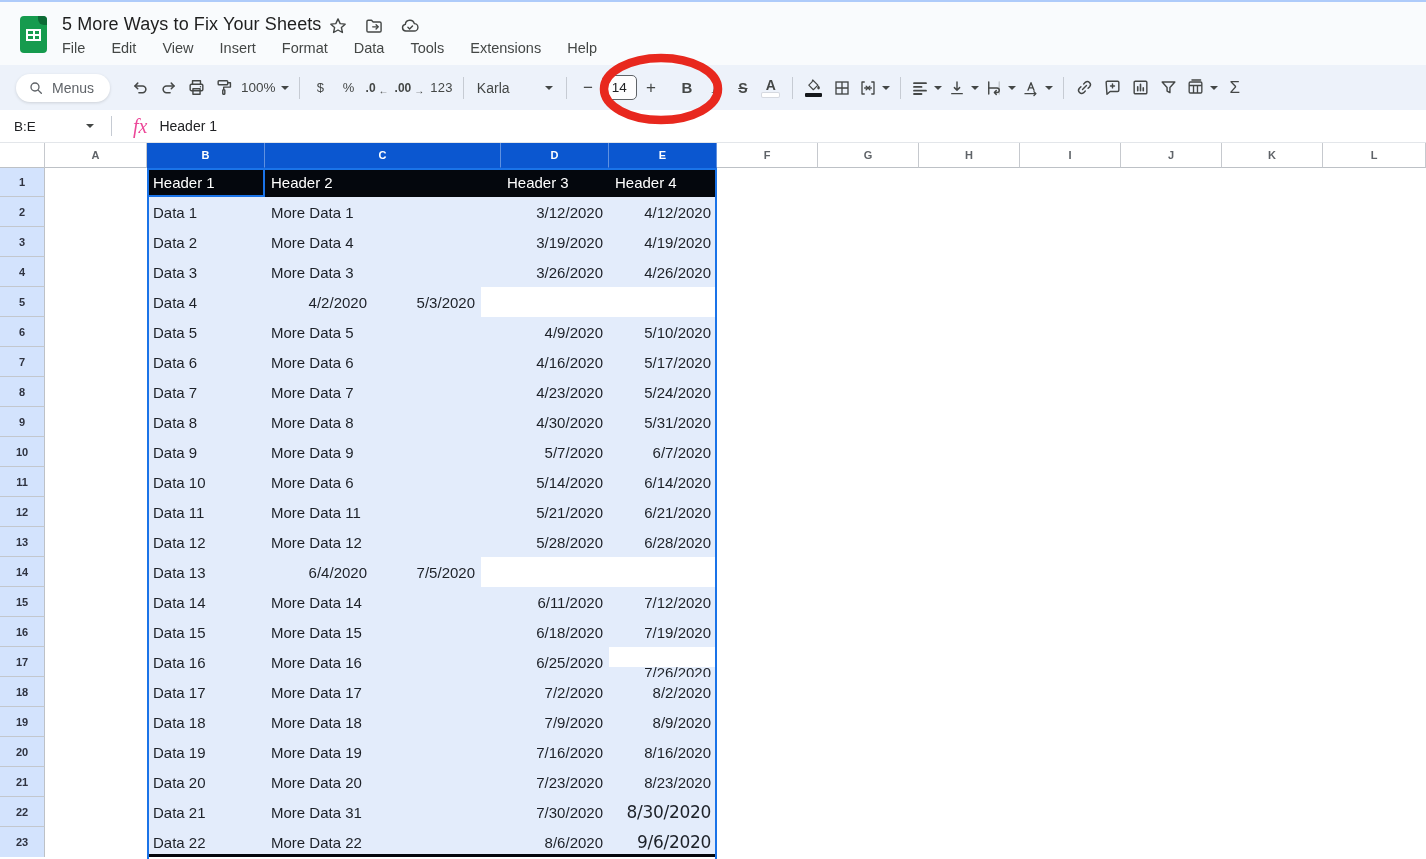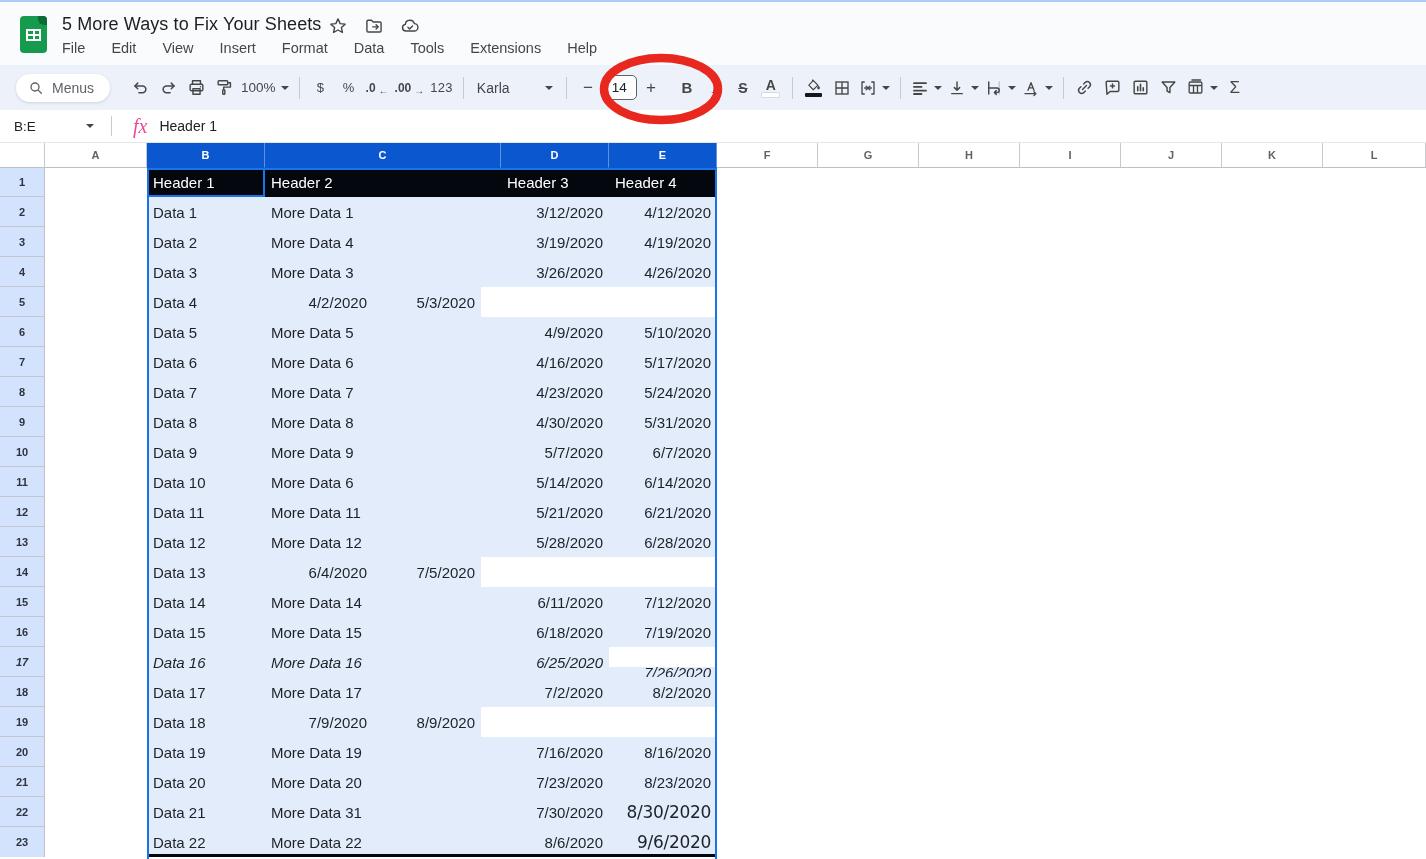--- a/index.html
+++ b/index.html
@@ -551,21 +551,21 @@
         <div class="cell sel num" style="width: 108px;">6/18/2020</div>
         <div class="cell sel num" style="width: 108px;">7/19/2020</div>
         <div class="cell" style="width: 101px;"></div>
         <div class="cell" style="width: 101px;"></div>
         <div class="cell" style="width: 101px;"></div>
         <div class="cell" style="width: 101px;"></div>
         <div class="cell" style="width: 101px;"></div>
         <div class="cell" style="width: 101px;"></div>
         <div class="cell" style="width: 103px;"></div>
       </div>
-      <div class="grow" style="height: 30px; font-style: italic;">
+      <div class="grow" style="height: 30px;">
         <div class="rowhdr" style="width: 45px;">17</div>
         <div class="cell" style="width: 102px;"></div>
         <div class="cell sel" style="width: 118px;">Data 16</div>
         <div class="cell sel" style="width: 236px;">More Data 16</div>
         <div class="cell sel num" style="width: 108px;">6/25/2020</div>
         <div class="cell sel num" style="width: 108px; margin-top: 20px;">7/26/2020</div>
         <div class="cell" style="width: 101px;"></div>
         <div class="cell" style="width: 101px;"></div>
         <div class="cell" style="width: 101px;"></div>
         <div class="cell" style="width: 101px;"></div>
@@ -585,20 +585,21 @@
         <div class="cell" style="width: 101px;"></div>
         <div class="cell" style="width: 101px;"></div>
         <div class="cell" style="width: 101px;"></div>
         <div class="cell" style="width: 101px;"></div>
         <div class="cell" style="width: 103px;"></div>
       </div>
       <div class="grow" style="height: 30px;">
         <div class="rowhdr" style="width: 45px;">19</div>
         <div class="cell" style="width: 102px;"></div>
         <div class="cell sel" style="width: 118px;">Data 18</div>
+        <div class="cell sel" style="width: 236px;">More Data 18</div>
         <div class="cell sel num" style="width: 108px;">7/9/2020</div>
         <div class="cell sel num" style="width: 108px;">8/9/2020</div>
         <div class="cell" style="width: 101px;"></div>
         <div class="cell" style="width: 101px;"></div>
         <div class="cell" style="width: 101px;"></div>
         <div class="cell" style="width: 101px;"></div>
         <div class="cell" style="width: 101px;"></div>
         <div class="cell" style="width: 101px;"></div>
         <div class="cell" style="width: 103px;"></div>
       </div>

